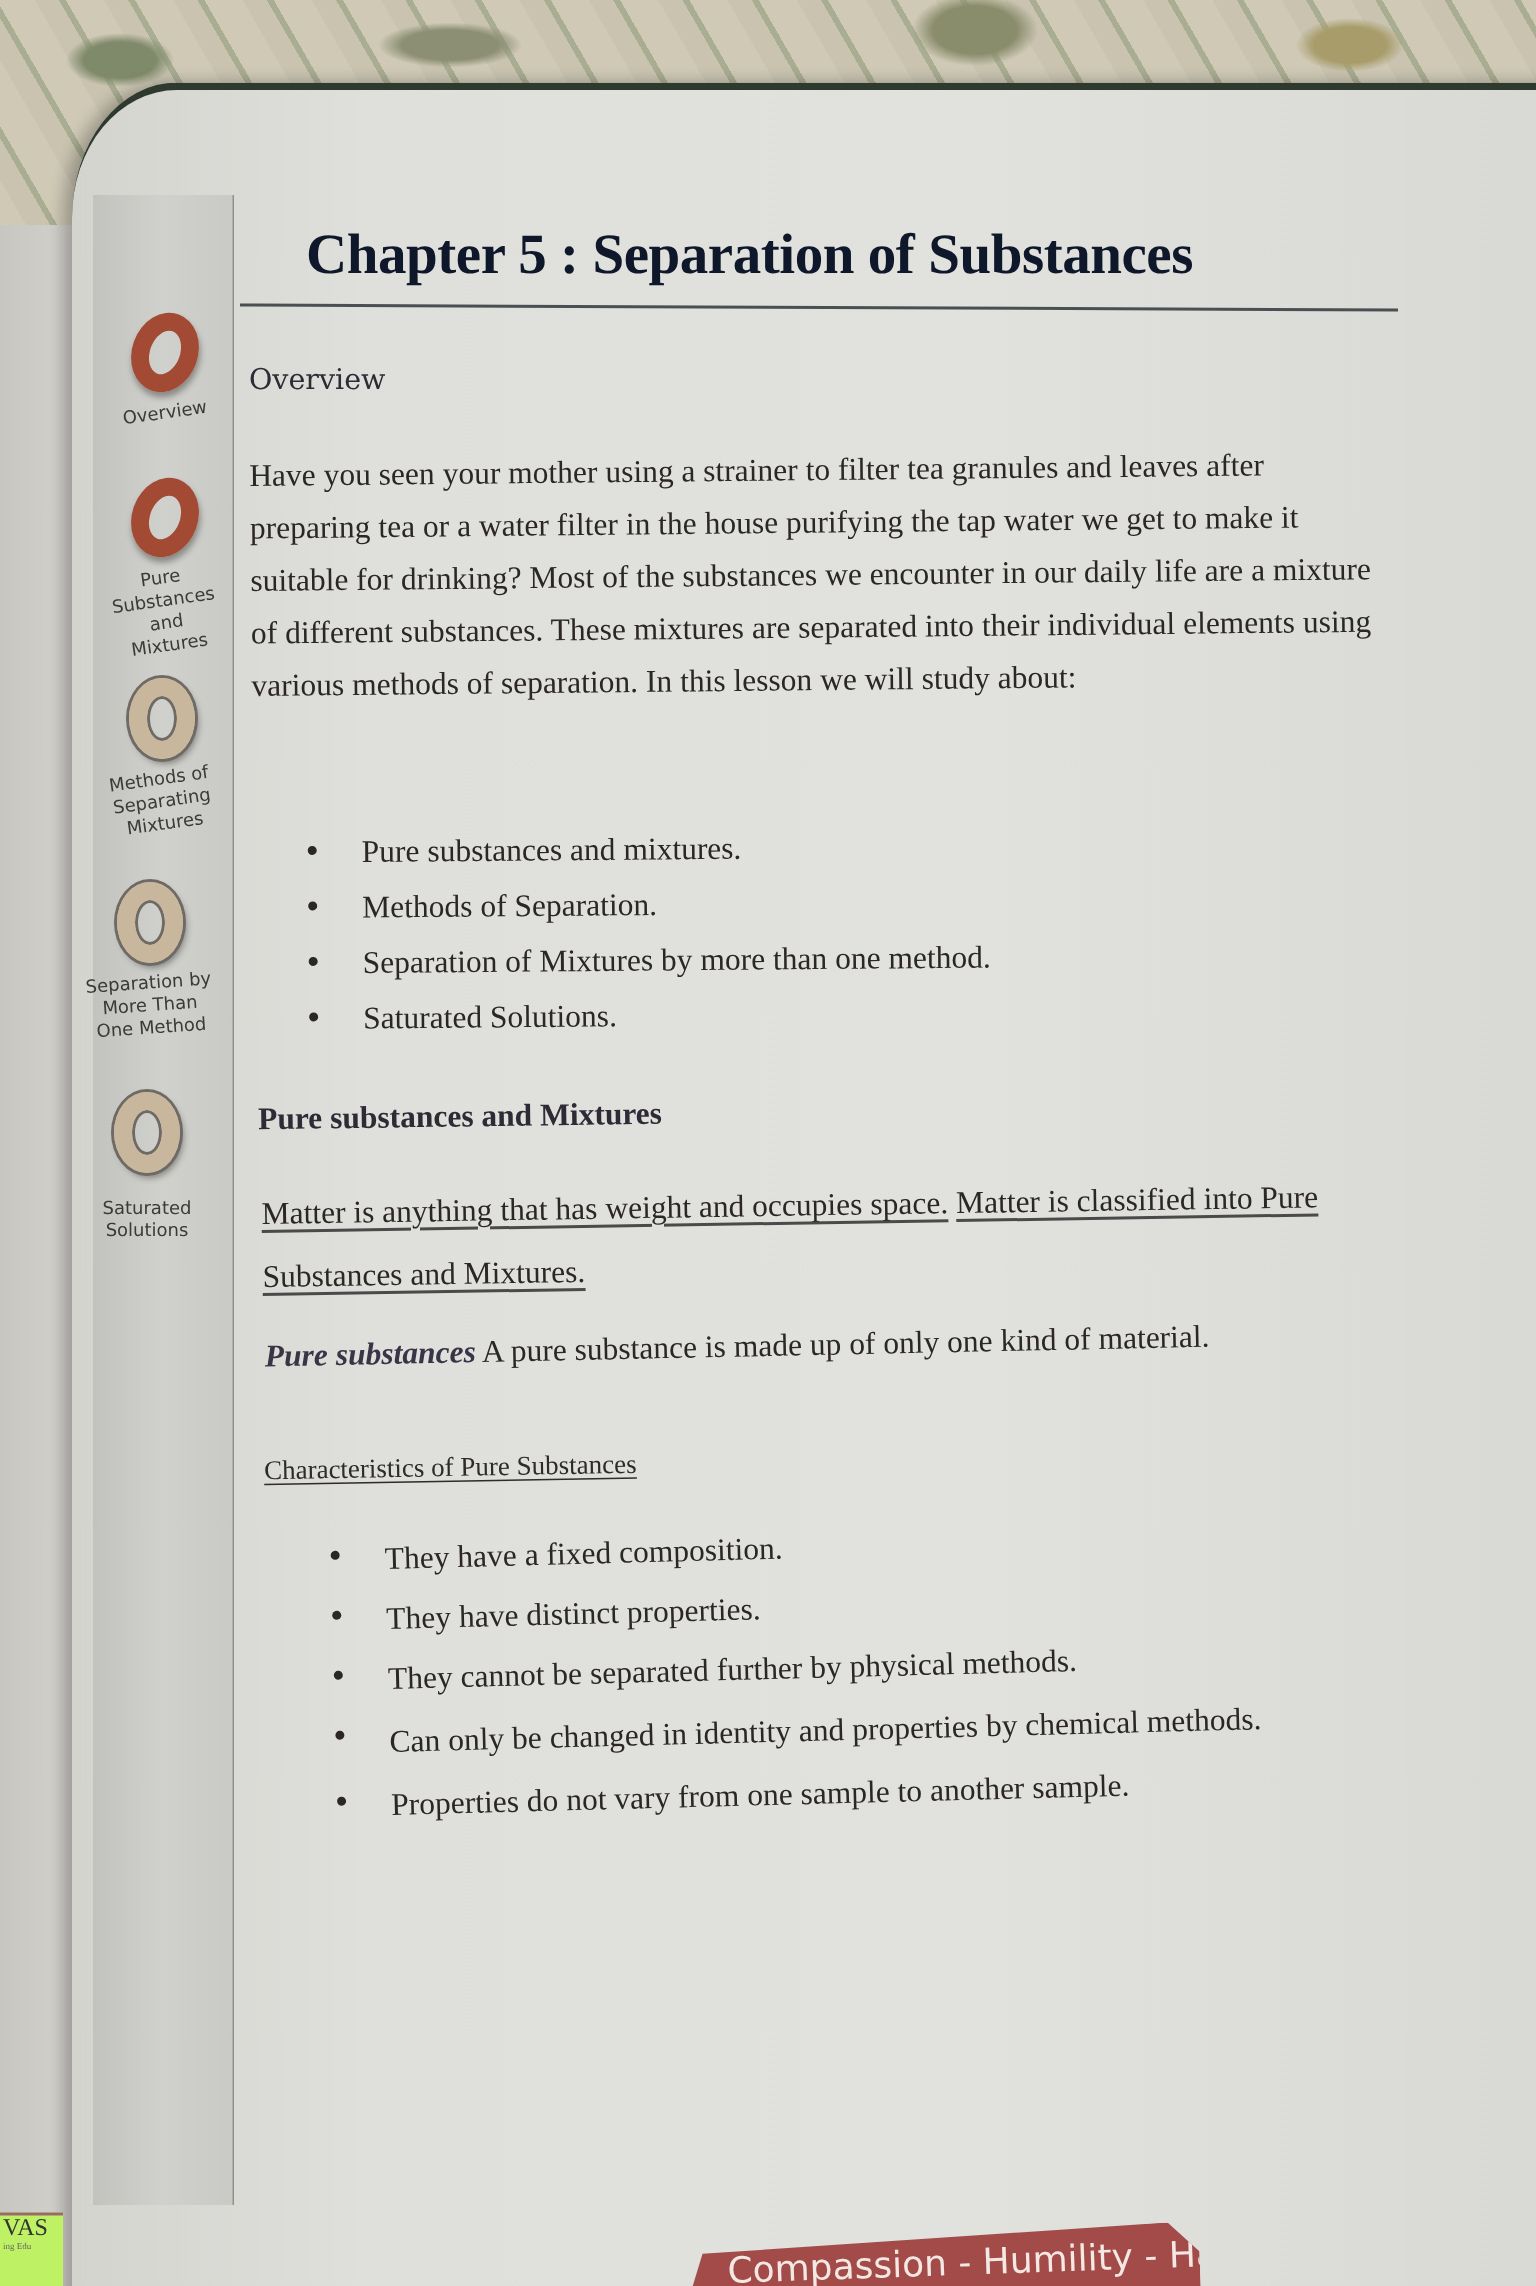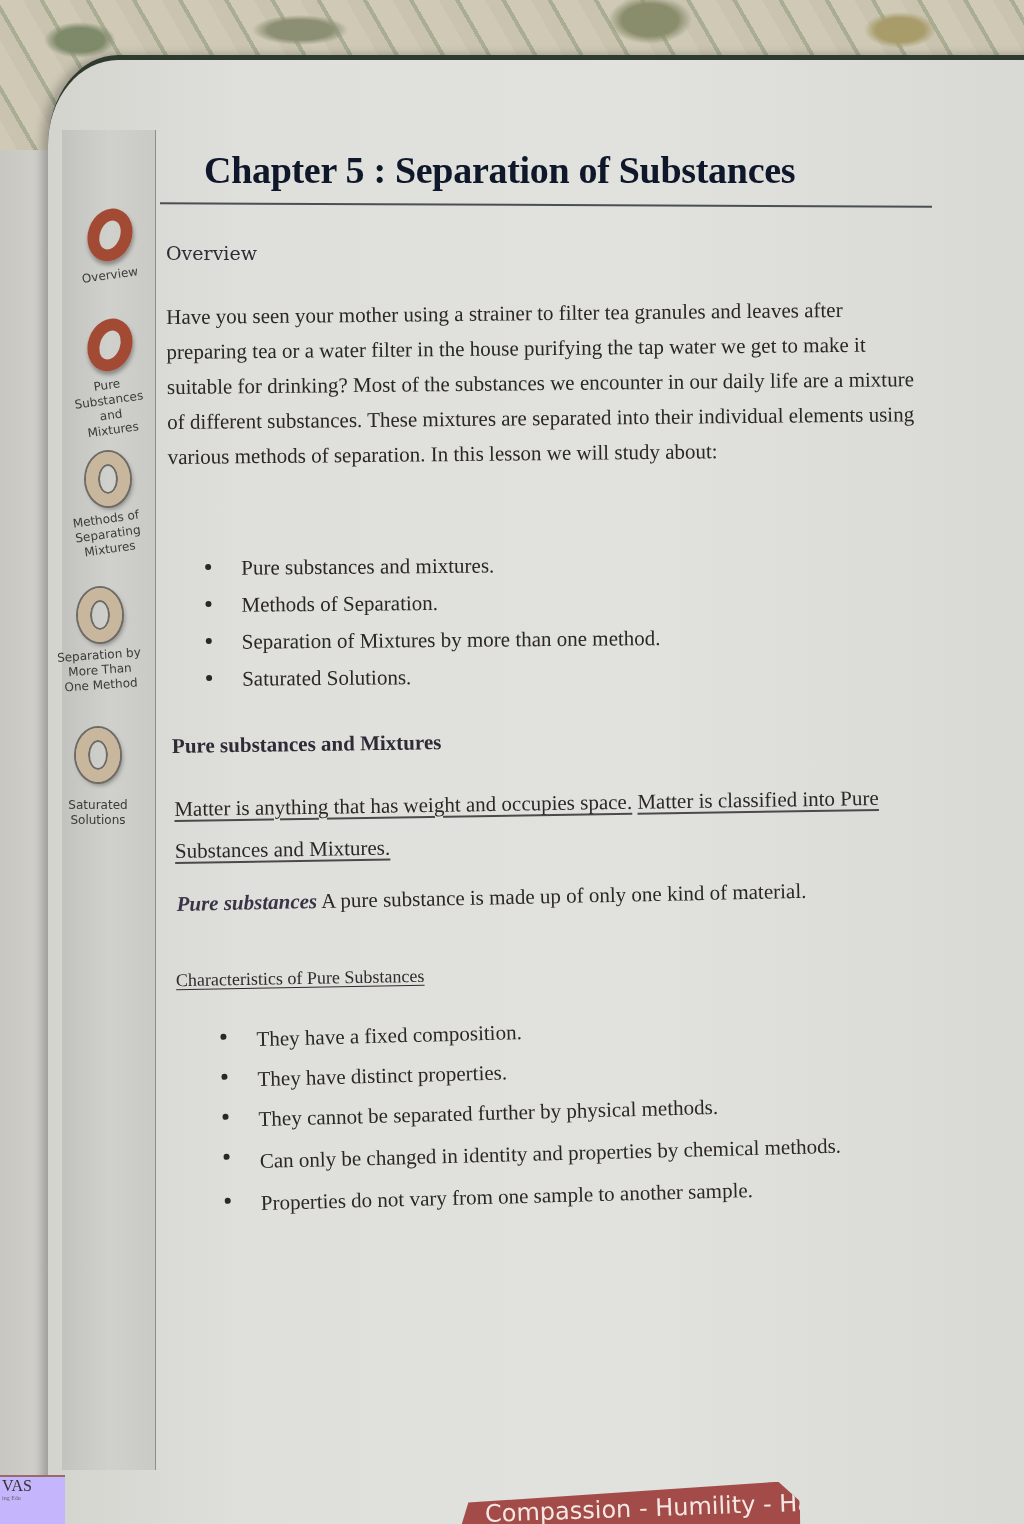--- a/index.html
+++ b/index.html
@@ -97,22 +97,22 @@
 
     .footer-banner {
       position: absolute; left: 455px; top: 1487px; width: 345px; height: 50px;
       background: #a24b48;
       clip-path: polygon(4% 20%, 94% 0%, 100% 40%, 100% 100%, 0% 100%);
       transform: rotate(-2deg);
       color: #f4e8e4; font-family: "DejaVu Sans", sans-serif; font-size: 24px;
       padding: 8px 0 0 30px; white-space: nowrap; overflow: hidden;
     }
     .brand-tab {
-      position: absolute; left: 0; top: 1475px; width: 65px; height: 49px;
-      background: #c4b5fd; border-top: 2px solid #9a6a6a;
+      position: absolute; left: 0; top: 1475px; width: 42px; height: 49px;
+      background: #bef264; border-top: 2px solid #9a6a6a;
       font-family: "Liberation Serif", serif; font-size: 16px; color: #333;
       overflow: hidden; padding-left: 2px;
     }
     .brand-tab small { display: block; font-size: 6px; color: #666; }
   </style>
 </head>
 <body>
 
 <div class="cloth"></div>
 <div class="left-page"></div>

